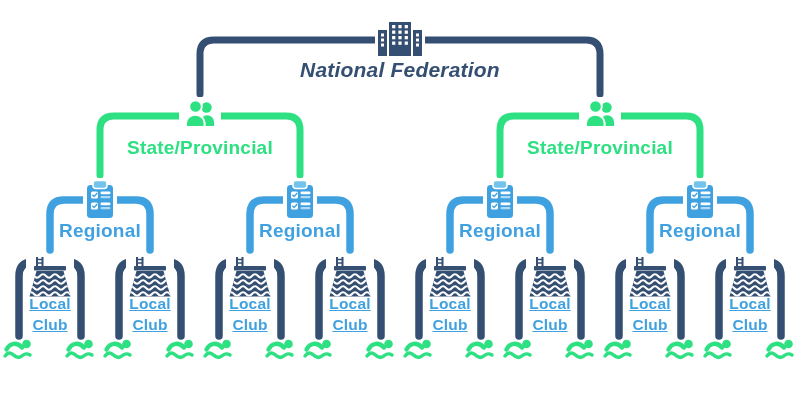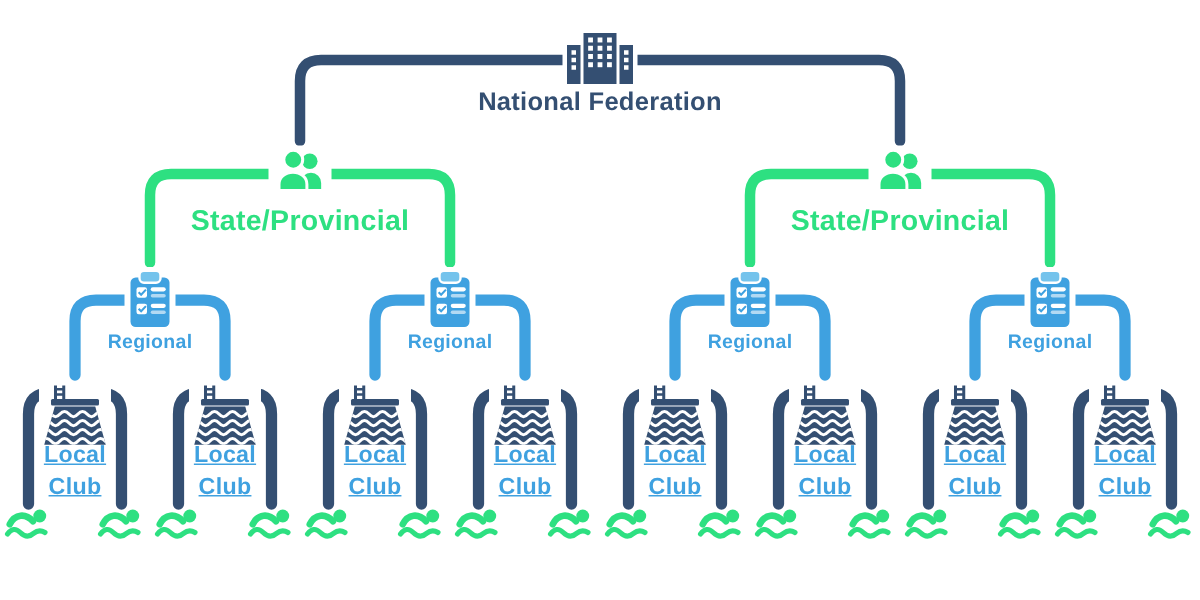--- a/index.html
+++ b/index.html
@@ -12,24 +12,24 @@
     position:relative;width:800px;height:400px;background:#ffffff;overflow:hidden;
     font-family:"Liberation Sans","DejaVu Sans",sans-serif;
   }
   svg{position:absolute;left:0;top:0;}
   .ln{fill:none;stroke-linecap:round;stroke-linejoin:round;}
   .ln-navy{stroke:var(--navy);stroke-width:7;}
   .ln-green{stroke:var(--green);stroke-width:7;}
   .ln-blue{stroke:var(--blue);stroke-width:7.5;}
   .ln-club{stroke:var(--navy);stroke-width:7.5;}
   .lbl{position:absolute;text-align:center;font-weight:700;letter-spacing:.2px;}
-  .lbl-national{left:290px;top:58px;width:220px;font-size:17px;color:var(--navy);}
+  .lbl-national{left:290px;top:58px;width:220px;font-size:21px;color:var(--navy);font-style:italic;}
   .lbl-state{top:137px;width:170px;font-size:19px;color:var(--green);}
   .lbl-state.s0{left:115px;} .lbl-state.s1{left:515px;}
-  .lbl-regional{top:220px;width:110px;font-size:13px;color:var(--blue);}
+  .lbl-regional{top:220px;width:110px;font-size:19px;color:var(--blue);}
   .lbl-regional.r0{left:45px;} .lbl-regional.r1{left:245px;}
   .lbl-regional.r2{left:445px;} .lbl-regional.r3{left:645px;}
   .lbl-club{top:293px;width:62px;font-size:15.5px;line-height:21px;color:var(--blue);text-decoration:underline;}
   .lbl-club.c0{left:19px;} .lbl-club.c1{left:119px;}
   .lbl-club.c2{left:219px;} .lbl-club.c3{left:319px;}
   .lbl-club.c4{left:419px;} .lbl-club.c5{left:519px;}
   .lbl-club.c6{left:619px;} .lbl-club.c7{left:719px;}
 </style>
 </head>
 <body>

